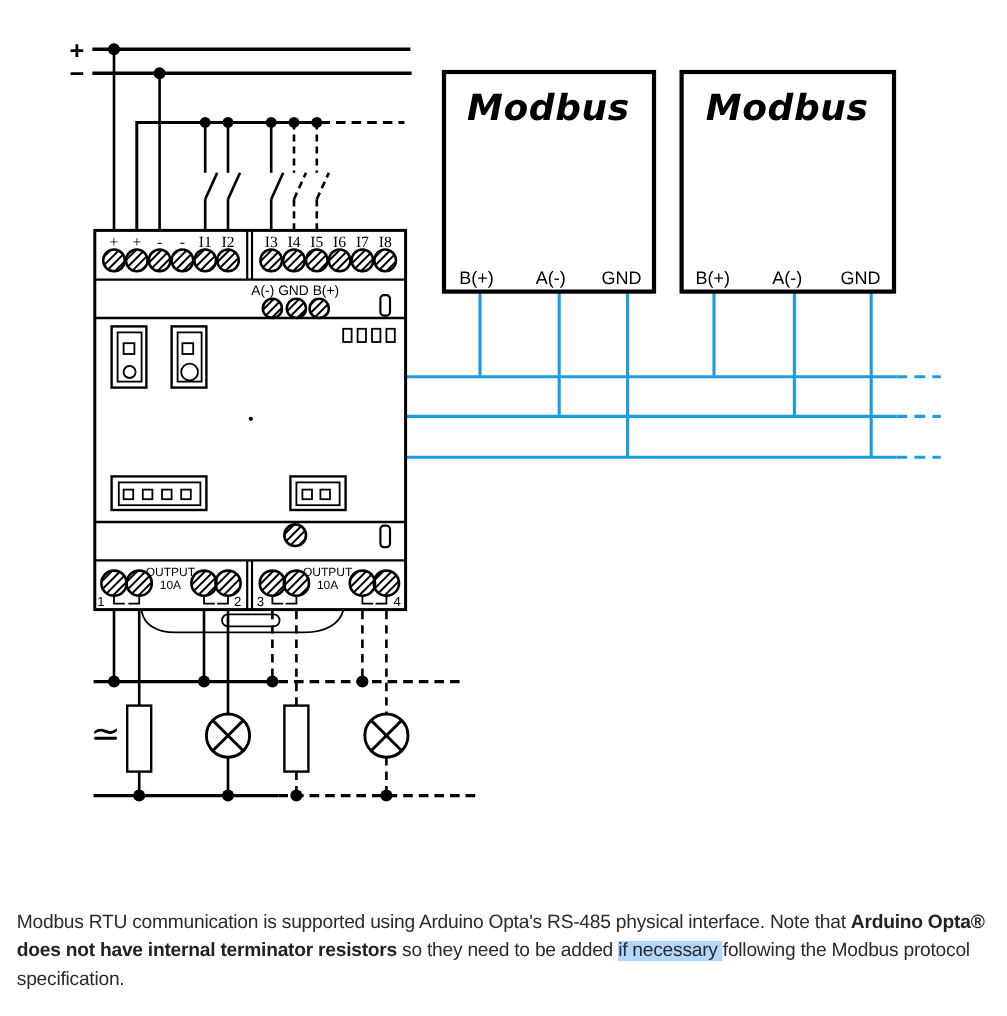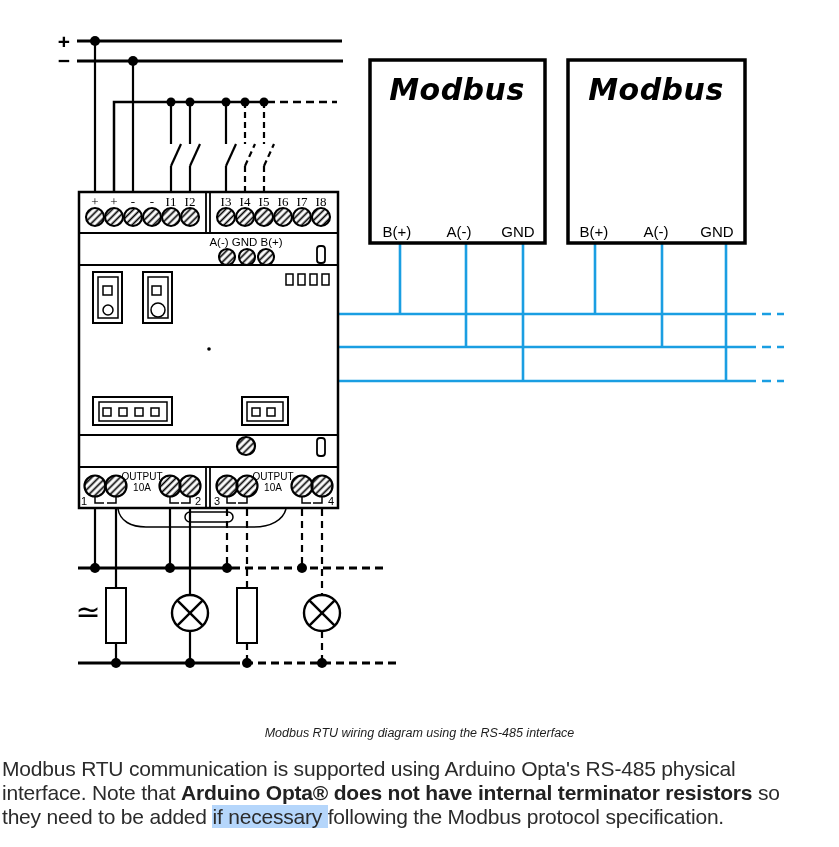--- a/index.html
+++ b/index.html
@@ -10,22 +10,22 @@
   .slabel{font:11.5px "Liberation Sans",sans-serif;fill:#000;}
   .mtitle{font-style:italic;font-weight:800;font-size:30px;
           font-family:"DejaVu Sans",sans-serif;fill:#000;letter-spacing:.5px;}
   .mterm{font:15px "Liberation Sans",sans-serif;fill:#000;}
   .olabel{font:10px "Liberation Sans",sans-serif;fill:#000;}
   .numlabel{font:11px "Liberation Sans",sans-serif;fill:#000;}
   .pmlabel{font:bold 21px "Liberation Sans",sans-serif;fill:#000;}
   .acsym{font:30px "DejaVu Sans",sans-serif;fill:#000;}
   .caption{position:absolute;left:0;top:726px;width:839px;text-align:center;
            font-style:italic;font-size:12.5px;color:#1d1d1d;}
-  .para{position:absolute;left:2px;top:757px;width:822px;margin:0;
-        font-size:21px;line-height:24px;letter-spacing:-0.2px;color:#2b2b2b;}
+  .para{position:absolute;left:14px;top:757px;width:822px;margin:0;
+        font-size:16px;line-height:24px;letter-spacing:-0.2px;color:#2b2b2b;}
   .para strong{font-weight:700;color:#222;}
   .hl{background:#b5d6fb;}
 </style>
 </head>
 <body>
 
 <div class="page">
 
   <div class="diagram-wrap">
   <svg width="839" height="710" viewBox="0 0 839 710" xmlns="http://www.w3.org/2000/svg">
@@ -279,17 +279,16 @@
     <g>
       <rect x="568" y="60" width="177" height="183" fill="#fff" stroke="#000" stroke-width="3.5"></rect>
       <text class="mtitle" x="656" y="100" text-anchor="middle">Modbus</text>
       <text class="mterm" x="594" y="237" text-anchor="middle">B(+)</text>
       <text class="mterm" x="656" y="237" text-anchor="middle">A(-)</text>
       <text class="mterm" x="717" y="237" text-anchor="middle">GND</text>
     </g>
   </svg>
   </div>
 
-  <div class="caption">Modbus RTU wiring diagram using the RS-485 interface</div>
 
   <p class="para"><span>Modbus RTU communication is supported using Arduino Opta's RS-485 physical interface. Note that </span><strong>Arduino Opta® does not have internal terminator resistors</strong><span> so they need to be added </span><span class="hl">if necessary </span><span>following the Modbus protocol specification.</span></p>
 
 </div>
 
 </body></html>

